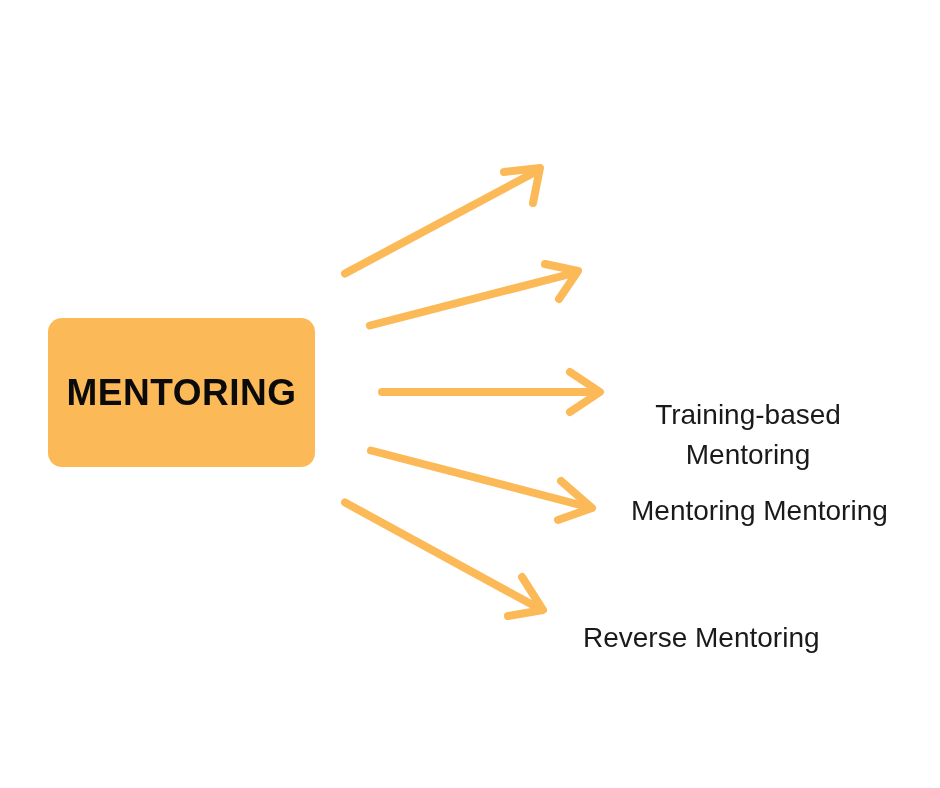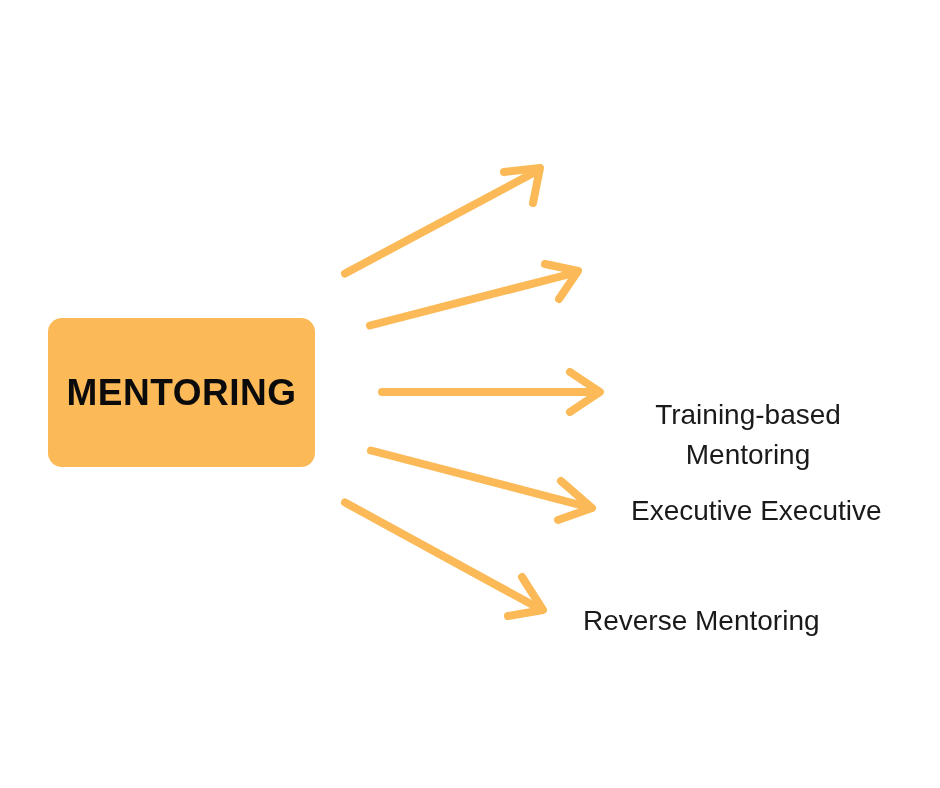--- a/index.html
+++ b/index.html
@@ -60,21 +60,21 @@
     text-align: left;
   }
   .branch-label.centered {
     text-align: center;
   }
   
   #label-0 { left: 583px; top: 129px; }
   #label-1 { left: 624px; top: 240px; }
   #label-2 { left: 634px; top: 356px; width: 228px; margin-top: 39px; }
   #label-3 { left: 631px; top: 491px; }
-  #label-4 { left: 583px; top: 601px; }
+  #label-4 { left: 583px; top: 618px; }
 </style>
 </head>
 <body>
 
 <div id="canvas">
 
   <svg id="arrow-layer" viewBox="0 0 940 788" width="940" height="788" xmlns="http://www.w3.org/2000/svg">
 
     <g>
       <path d="M 345 273.5 L 538 170.5" stroke="#FBBA57" stroke-width="8" stroke-linecap="round" fill="none"></path>
@@ -104,17 +104,17 @@
 
   <div class="center-node">
     <span class="center-node-label">MENTORING</span>
   </div>
 
 
 
   <div class="branch-label centered" id="label-2">Training-based
 Mentoring</div>
 
-  <div class="branch-label left-anchored" id="label-3">Executive Executive</div>
+  <div class="branch-label left-anchored" id="label-3">Mentoring Mentoring</div>
 
   <div class="branch-label left-anchored" id="label-4">Reverse Mentoring</div>
 
 </div>
 
 </body></html>

